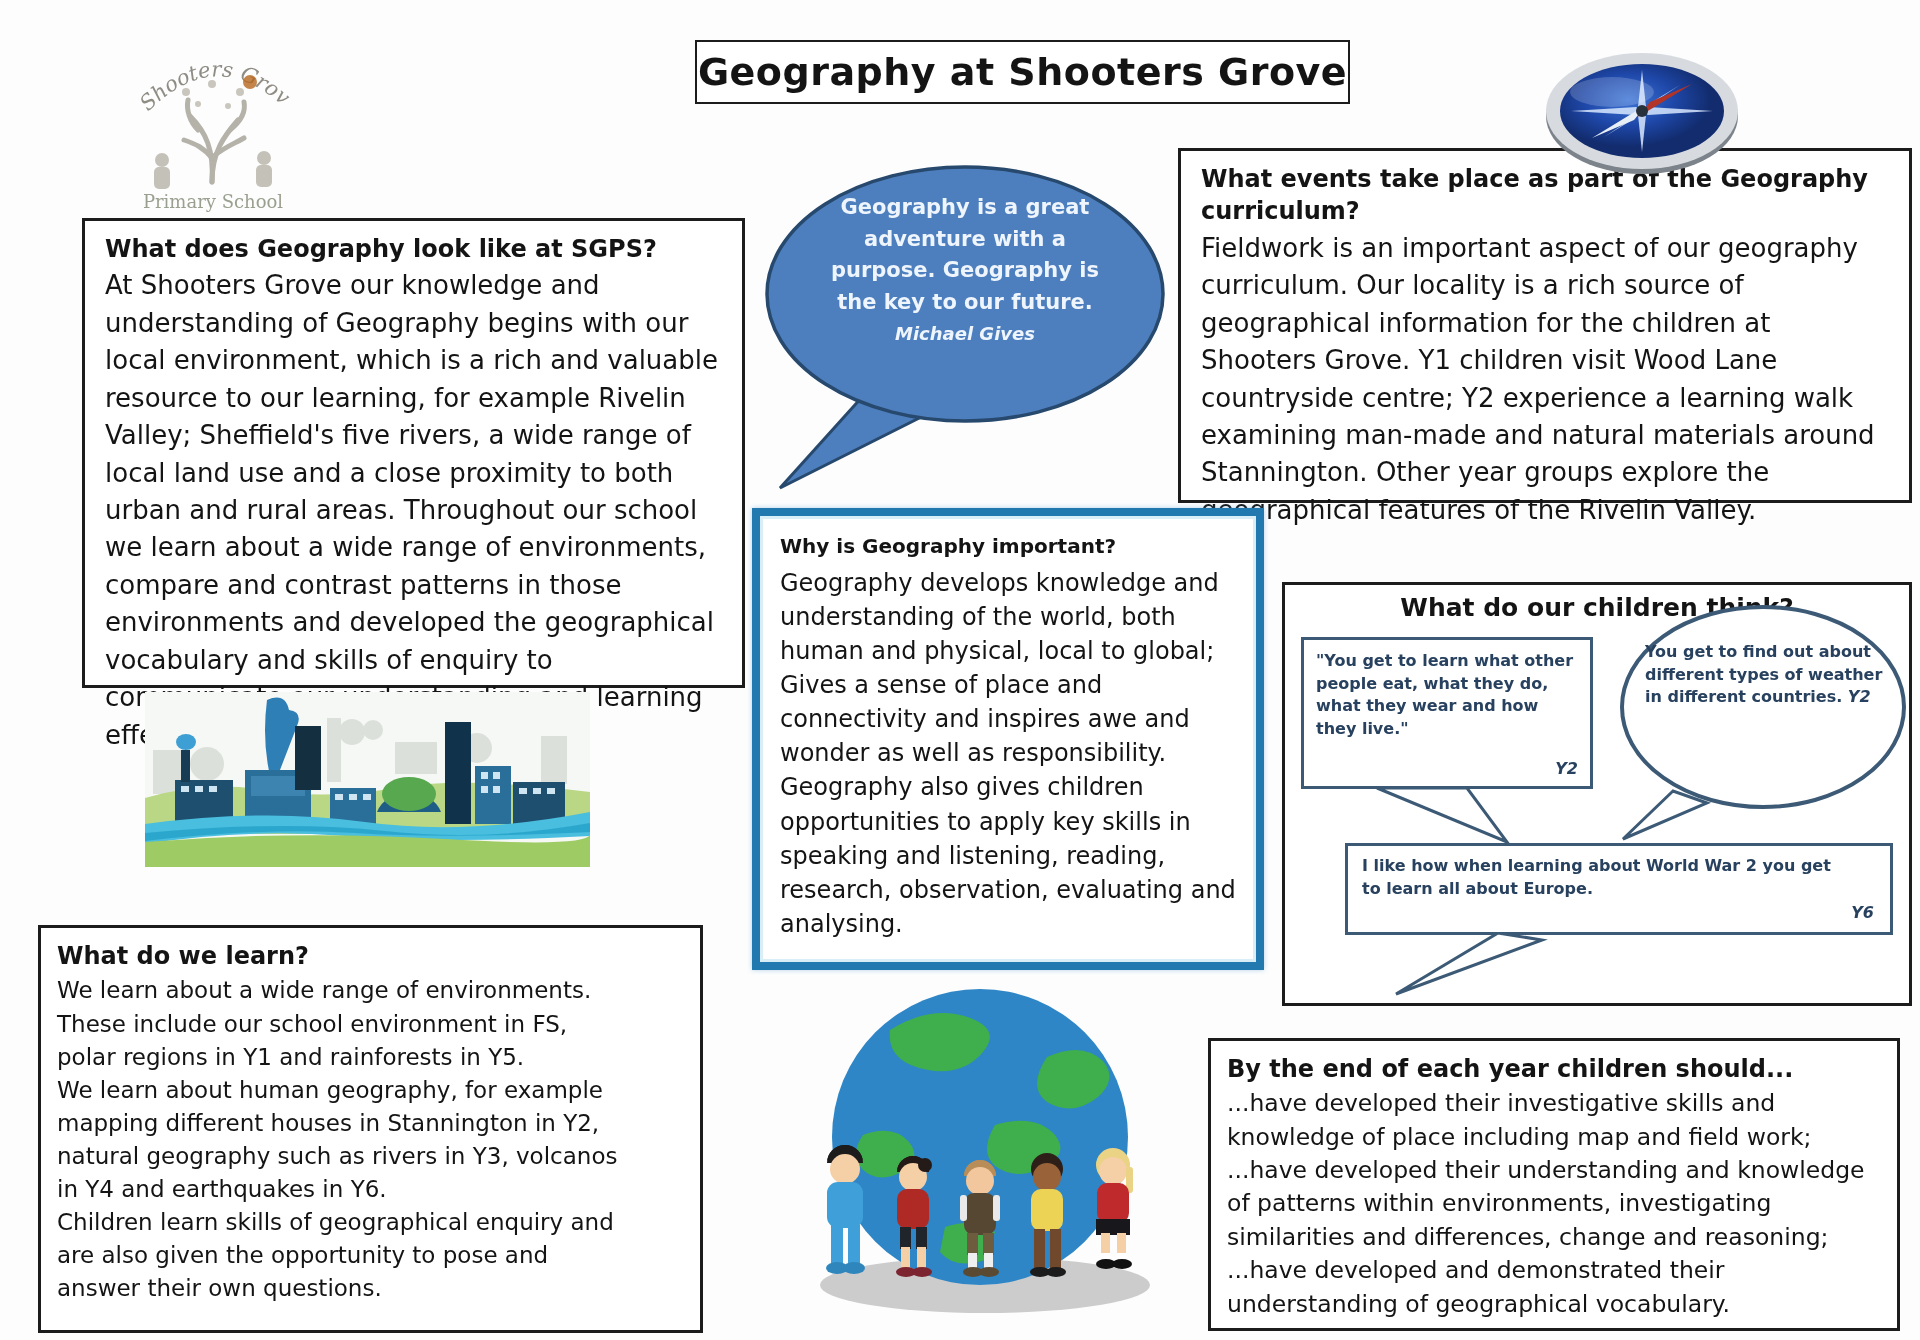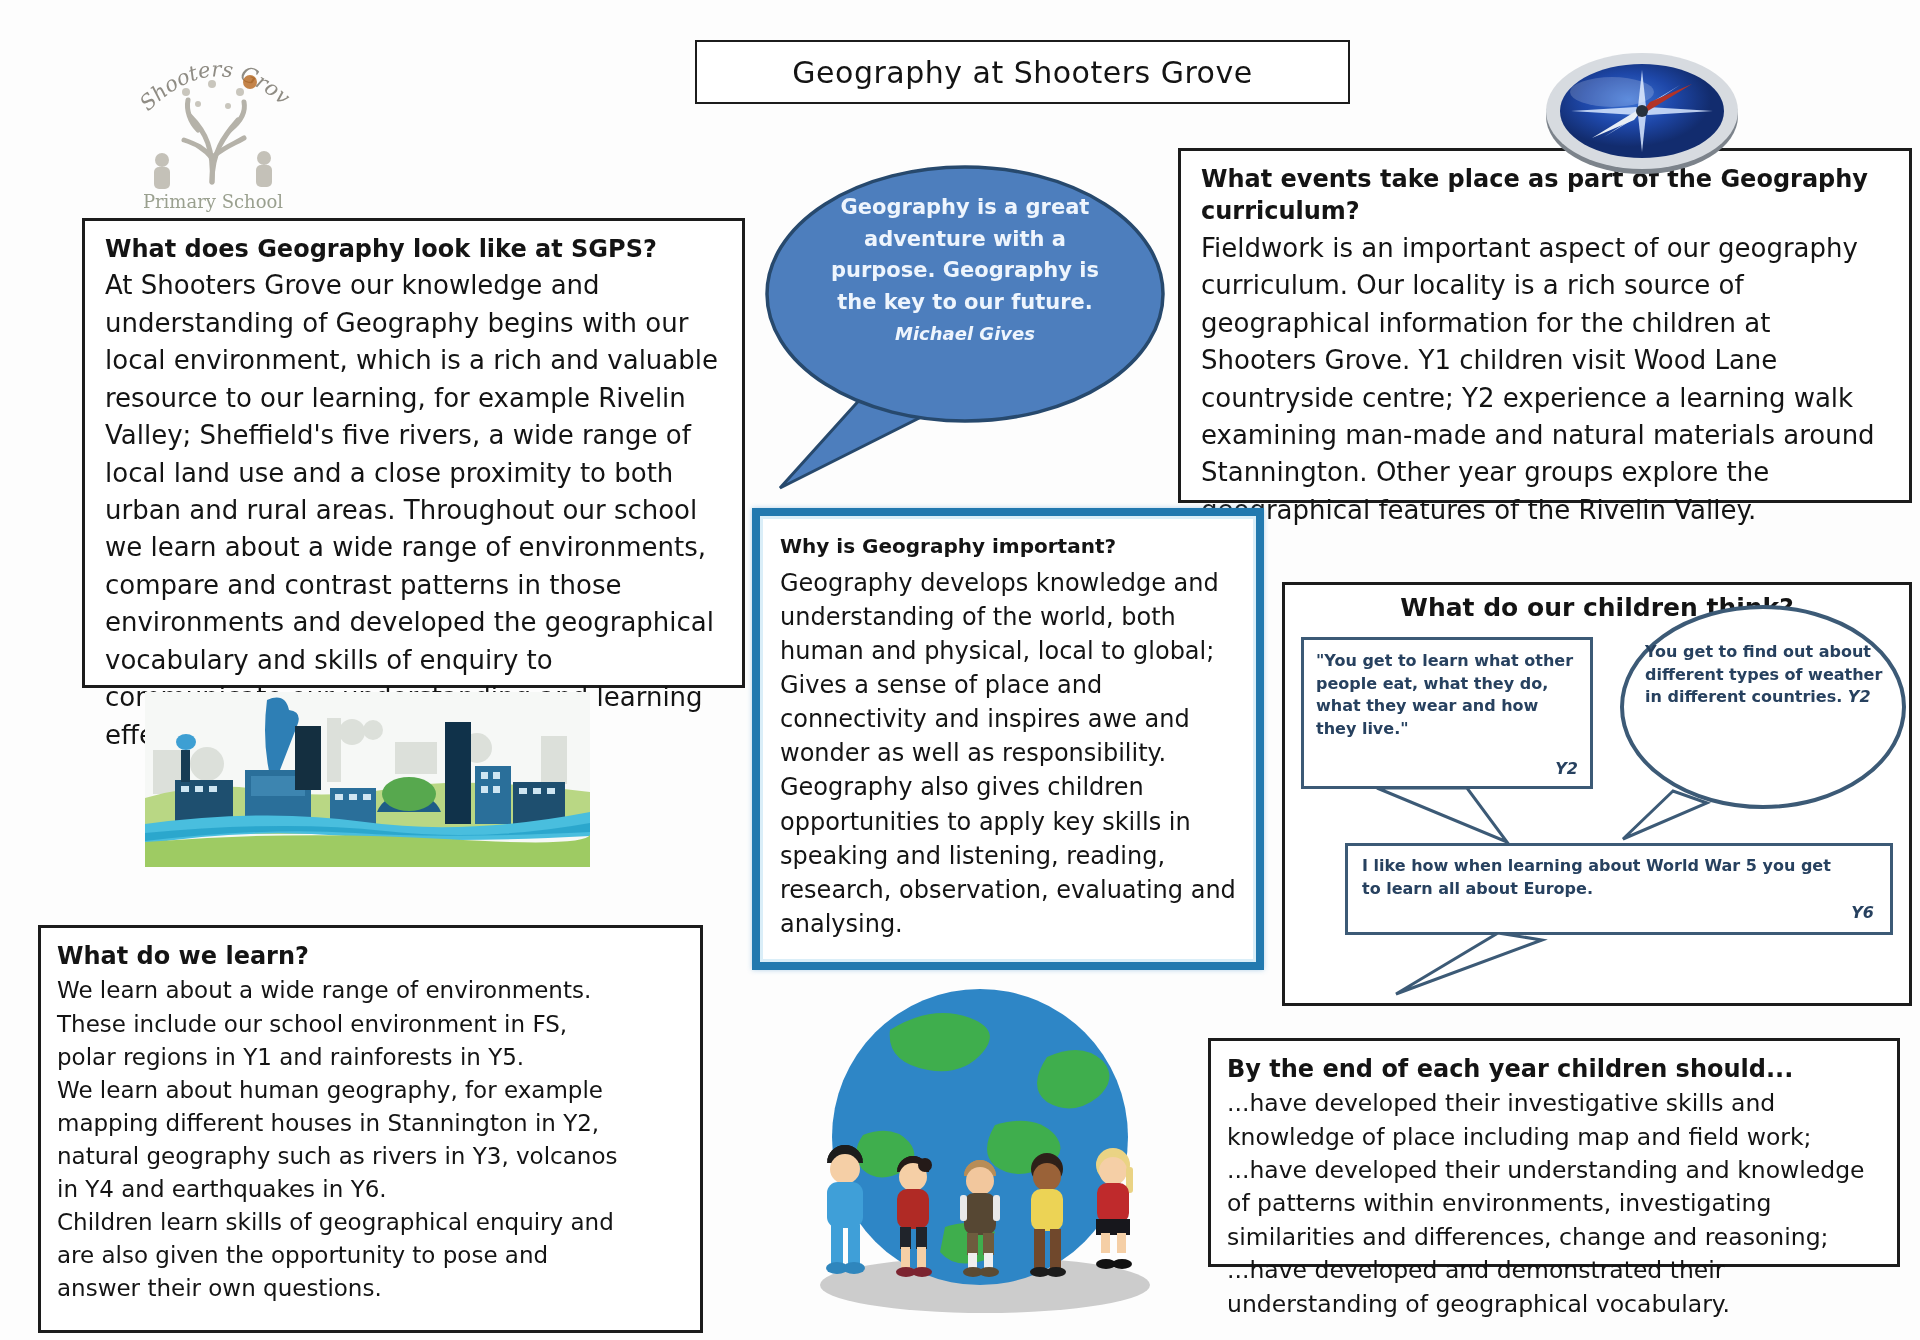--- a/index.html
+++ b/index.html
@@ -10,21 +10,21 @@
 
   
   .box{position:absolute;border:3px solid #1c1c1c;background:#ffffff;padding:12px 20px}
   .box .heading{font-size:24px;font-weight:700;line-height:1.35;margin-bottom:2px}
   .box .body-text{font-size:26px;line-height:1.44}
   .prewrap{white-space:pre-line}
 
   
   .title-box{position:absolute;left:695px;top:40px;width:655px;height:64px;
     border:2px solid #1c1c1c;background:#fff;display:flex;align-items:center;justify-content:center}
-  .title-box .t{font-size:30px;font-weight:400;letter-spacing:.5px}
+  .title-box .t{font-size:38px;font-weight:700;letter-spacing:.5px}
 
   
   .quote-text{position:absolute;left:810px;top:192px;width:310px;text-align:center;
     color:#eef5fd;font-size:21px;font-weight:700;line-height:1.5}
   .quote-text .attr{font-style:italic;font-size:18px;font-weight:700}
 
   
   .important-box{position:absolute;left:752px;top:508px;width:512px;height:462px;background:#fff;
     border:8px solid #2279af;box-shadow:inset 0 0 0 3px #daeef8,0 0 5px rgba(90,160,210,.45);
     padding:18px 20px}
@@ -146,21 +146,21 @@
     <svg class="abs" style="left:330px;top:16px" width="298" height="244" viewBox="0 0 298 244">
       <polygon points="58,190 8,238 92,202" fill="#ffffff" stroke="#3c5a76" stroke-width="3"></polygon>
       <ellipse cx="148" cy="106" rx="141" ry="100" fill="#ffffff" stroke="#3c5a76" stroke-width="4"></ellipse>
     </svg>
     <div class="sb-text" style="position:absolute;left:360px;top:56px;width:238px;text-align:left">
       <span>You get to find out about different types of weather in different countries.</span>
       <span style="font-style:italic">Y2</span>
     </div>
 
     <div class="bubble-rect" style="left:60px;top:258px;width:548px;height:92px;padding:9px 14px">
-      <div class="sb-text" style="width:470px">I like how when learning about World War 5 you get to learn all about Europe.</div>
+      <div class="sb-text" style="width:470px">I like how when learning about World War 2 you get to learn all about Europe.</div>
       <div class="sb-year" style="right:16px;bottom:10px">Y6</div>
     </div>
     <svg class="abs" style="left:95px;top:347px" width="190" height="70" viewBox="0 0 190 70">
       <polygon points="118,1 16,62 162,8" fill="#ffffff" stroke="#3c5a76" stroke-width="3"></polygon>
     </svg>
   </div>
 
   <svg class="abs" style="left:145px;top:692px" width="445" height="175" viewBox="0 0 445 175">
     <rect width="445" height="175" fill="#f6f8f6"></rect>
     <g fill="#dce0da">
@@ -296,20 +296,20 @@
         <rect x="-12" y="64" width="9" height="26" fill="#f5cfa6"></rect>
           <rect x="4" y="64" width="9" height="26" fill="#f5cfa6"></rect>
         <rect x="-13" y="84" width="11" height="8" fill="#ffffff"></rect>
           <rect x="3" y="84" width="11" height="8" fill="#ffffff"></rect>
         <ellipse cx="-7" cy="95" rx="10" ry="5" fill="#111111"></ellipse>
           <ellipse cx="9" cy="95" rx="10" ry="5" fill="#111111"></ellipse>
       </g>
     </g>
   </svg>
 
-  <div class="box end-lines" style="left:1208px;top:1038px;width:692px;height:229px;padding:12px 16px">
+  <div class="box end-lines" style="left:1208px;top:1038px;width:692px;height:293px;padding:12px 16px">
     <div class="heading">By the end of each year children should...</div>
     <div class="line">...have developed their investigative skills and knowledge of place including map and field work;</div>
     <div class="line">...have developed their understanding and knowledge of patterns within environments, investigating similarities and differences, change and reasoning;</div>
     <div class="line">...have developed and demonstrated their understanding of geographical vocabulary.</div>
   </div>
 
 </div>
 
 </body></html>

